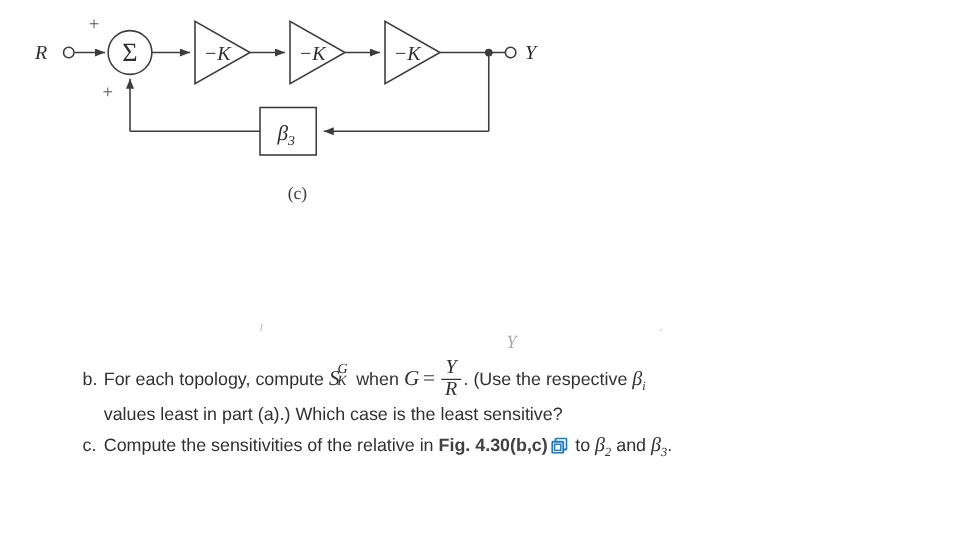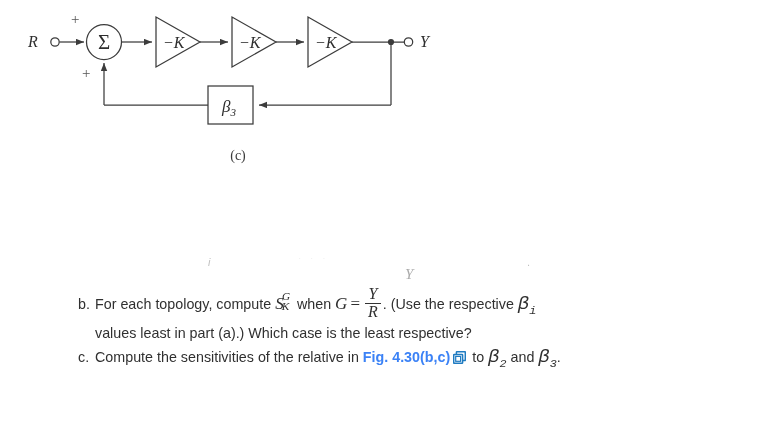--- a/index.html
+++ b/index.html
@@ -53,21 +53,21 @@
     position: absolute;
     font-family: "Liberation Sans", sans-serif;
     color: #8e8e8e;
     opacity: .55;
     white-space: nowrap;
   }
 
   
   #problem-text {
     position: absolute;
-    left: 78px;
+    left: 66px;
     top: 286px;
     width: 700px;
     font-size: 14.3px;
     line-height: 23px;
     color: #303030;
   }
   .item {
     position: relative;
     margin: 0 0 1px 0;
   }
@@ -106,23 +106,23 @@
   }
   .subsup .sub {
     position: absolute;
     left: .60em;
     top: .30em;
     font-size: .66em;
     font-style: italic;
   }
   
   .beta {
-    font-family: Liberation Mono, monospace;
-    font-style: italic;
-    font-size: 19px;
+    font-family: Liberation Serif, serif;
+    font-style: italic;
+    font-size: 16px;
   }
   .beta sub {
     font-size: .62em;
     font-style: italic;
   }
   
   .frac {
     display: inline-block;
     vertical-align: -0.52em;
     text-align: center;
@@ -130,21 +130,21 @@
     font-style: italic;
     font-size: 16px;
     line-height: 1.06;
     margin: 0 2px;
   }
   .frac .num { display: block; padding: 0 3px; }
   .frac .den { display: block; padding: 0 3px; border-top: 1.2px solid #333; }
   .ital { }
   .eq { font-family: "Liberation Serif", serif; font-size: 17px; padding: 0 3px; }
   .figlink {
-    color: #3b82f6;
+    color: #404040;
     font-weight: bold;
     text-decoration: none;
   }
   .popup-icon {
     display: inline-block;
     vertical-align: -2px;
     width: 13px;
     height: 13px;
     position: relative;
     margin: 0 2px 0 3px;
@@ -218,21 +218,21 @@
   <span class="ghost" style="left:527px; top:-2px; font-size:11px;">.</span>
 </div>
 
 <div id="problem-text">
 
   <div class="item">
     <span class="item-line">
       <span class="marker">b.</span><span>For each topology, compute </span><span class="math subsup"><span>S</span><span class="sup">G</span><span class="sub">K</span></span><span> when </span><span class="math">G</span><span class="eq">=</span><span class="frac"><span class="num">Y</span><span class="den">R</span></span><span>. (Use the respective </span><span class="beta"><span>β</span><sub>i</sub></span>
     </span>
     <span class="item-line">
-      <span class="indent"></span><span>values least in part (a).) Which case is the </span><span class="ital">least</span><span> respective?</span>
+      <span class="indent"></span><span>values least in part (a).) Which case is the </span><span class="ital">least</span><span> sensitive?</span>
     </span>
   </div>
 
   <div class="item">
     <span class="item-line">
       <span class="marker">c.</span><span>Compute the sensitivities of the relative in </span><a href="#" class="figlink">Fig. 4.30(b,c)</a><span class="popup-icon">
         <svg width="13" height="13" viewBox="0 0 13 13">
           <rect x="3.4" y="0.7" width="8.9" height="8.9" rx="0.6" fill="none" stroke="#1f7bc1" stroke-width="1.5"></rect>
           <rect x="0.7" y="3.4" width="8.9" height="8.9" rx="0.6" fill="#ffffff" stroke="#1f7bc1" stroke-width="1.5"></rect>
           <rect x="2.7" y="5.4" width="4.9" height="4.9" fill="none" stroke="#1f7bc1" stroke-width="1.2"></rect>

